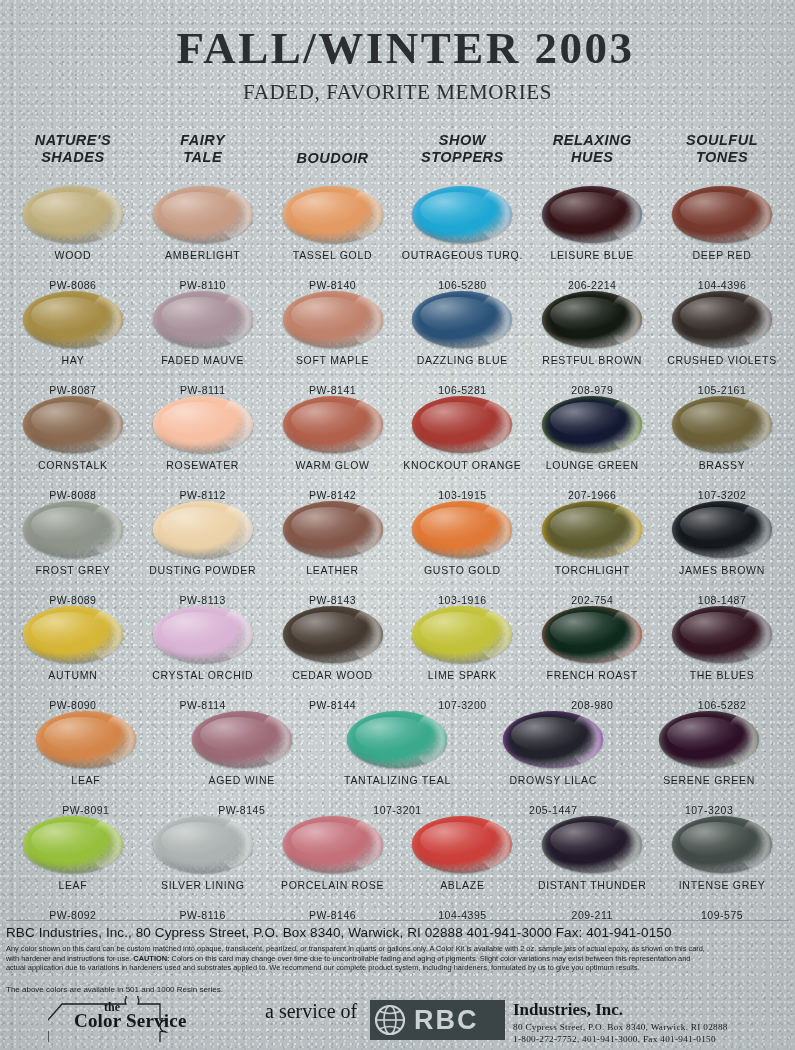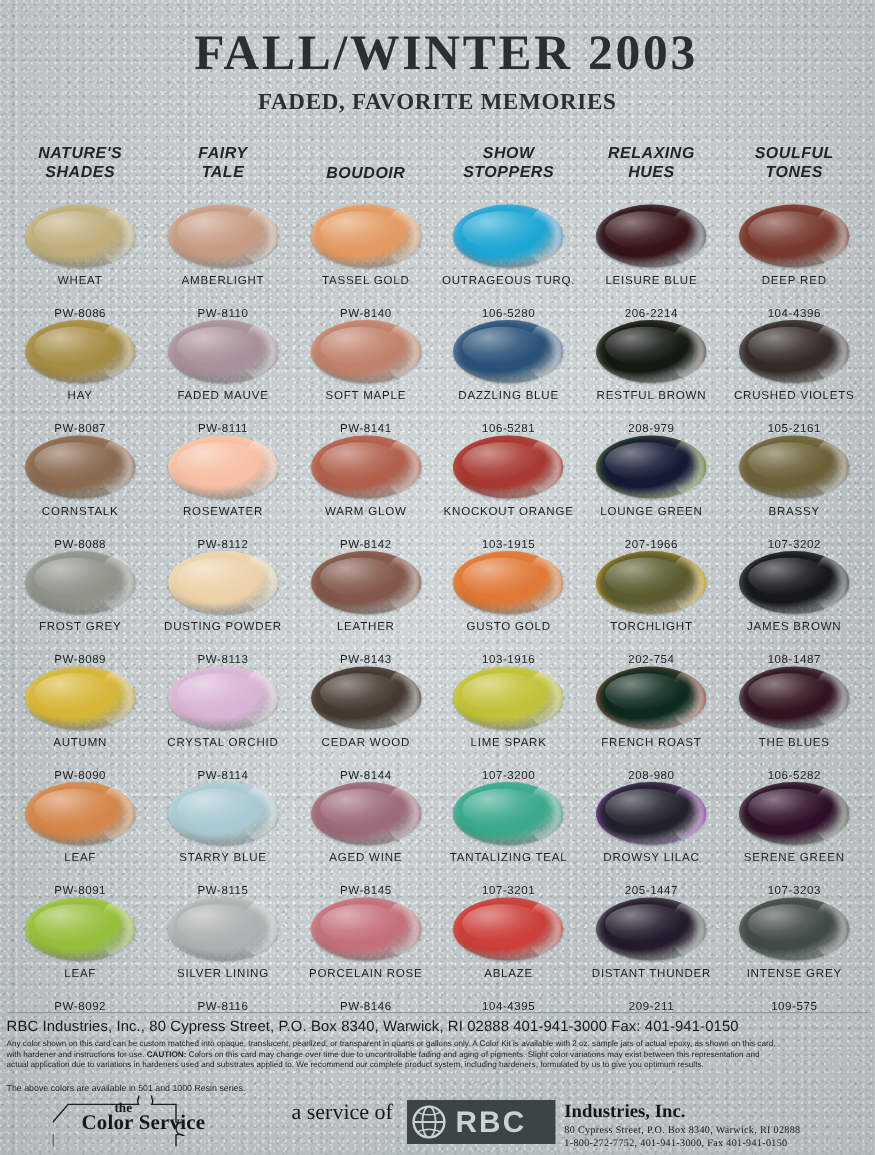--- a/index.html
+++ b/index.html
@@ -34,21 +34,21 @@
   
   .title{
     position:absolute;top:22px;left:16px;right:0;text-align:center;
     font-family:"Liberation Serif", serif;
     font-weight:bold;font-size:45px;letter-spacing:2.5px;
     color:#2b2f31;
   }
   .subtitle{
     position:absolute;top:80px;left:0;right:0;text-align:center;
     font-family:"Liberation Serif", serif;
-    font-weight:bold;font-size:21px;letter-spacing:.6px;
+    font-weight:normal;font-size:21px;letter-spacing:.6px;
     color:#2b2f31;
   }
 
   
   .grid{position:absolute;top:130px;left:8px;width:779px;}
   .hdr-row{display:flex;height:56px;}
   .hdr{
     flex:1;text-align:center;
     font-family:"Liberation Sans", sans-serif;
     font-weight:bold;font-style:italic;font-size:14.5px;
@@ -173,21 +173,21 @@
           <span>SOULFUL</span>
           <span>TONES</span>
         </div>
       </div>
     <div id="rows">
         <div class="row">
           <div class="cell">
             <div class="blob-box">
               <div class="blob" style="background: radial-gradient(at 38% 34%, rgb(191, 174, 124) 0%, rgb(191, 174, 124) 52%, rgba(0, 0, 0, 0.18) 78%, rgba(0, 0, 0, 0.05) 100%); box-shadow: rgb(217, 207, 168) 5px 0px 9px -5px inset, rgb(217, 207, 168) -9px 0px 12px -6px inset, rgba(0, 0, 0, 0.45) 0px -6px 10px -6px inset, rgba(60, 68, 72, 0.45) 0px 1px 2px;"></div>
             </div>
-            <div class="cname">WHEAT</div>
+            <div class="cname">WOOD</div>
             <div class="ccode">PW-8086</div>
           </div>
           <div class="cell">
             <div class="blob-box">
               <div class="blob" style="background: radial-gradient(at 38% 34%, rgb(199, 156, 133) 0%, rgb(199, 156, 133) 52%, rgba(0, 0, 0, 0.18) 78%, rgba(0, 0, 0, 0.05) 100%); box-shadow: rgb(224, 195, 178) 5px 0px 9px -5px inset, rgb(224, 195, 178) -9px 0px 12px -6px inset, rgba(0, 0, 0, 0.45) 0px -6px 10px -6px inset, rgba(60, 68, 72, 0.45) 0px 1px 2px;"></div>
             </div>
             <div class="cname">AMBERLIGHT</div>
             <div class="ccode">PW-8110</div>
           </div>
           <div class="cell">
@@ -395,27 +395,20 @@
             <div class="ccode">106-5282</div>
           </div>
         </div>
         <div class="row">
           <div class="cell">
             <div class="blob-box">
               <div class="blob" style="background: radial-gradient(at 38% 34%, rgb(212, 134, 74) 0%, rgb(212, 134, 74) 52%, rgba(0, 0, 0, 0.18) 78%, rgba(0, 0, 0, 0.05) 100%); box-shadow: rgb(232, 171, 124) 5px 0px 9px -5px inset, rgb(232, 171, 124) -9px 0px 12px -6px inset, rgba(0, 0, 0, 0.45) 0px -6px 10px -6px inset, rgba(60, 68, 72, 0.45) 0px 1px 2px;"></div>
             </div>
             <div class="cname">LEAF</div>
             <div class="ccode">PW-8091</div>
-          </div>
-          <div class="cell">
-            <div class="blob-box">
-              <div class="blob" style="background: radial-gradient(at 38% 34%, rgb(169, 202, 210) 0%, rgb(169, 202, 210) 52%, rgba(0, 0, 0, 0.18) 78%, rgba(0, 0, 0, 0.05) 100%); box-shadow: rgb(207, 227, 232) 5px 0px 9px -5px inset, rgb(207, 227, 232) -9px 0px 12px -6px inset, rgba(0, 0, 0, 0.45) 0px -6px 10px -6px inset, rgba(60, 68, 72, 0.45) 0px 1px 2px;"></div>
-            </div>
-            <div class="cname">STARRY BLUE</div>
-            <div class="ccode">PW-8115</div>
           </div>
           <div class="cell">
             <div class="blob-box">
               <div class="blob" style="background: radial-gradient(at 38% 34%, rgb(157, 106, 120) 0%, rgb(157, 106, 120) 52%, rgba(0, 0, 0, 0.18) 78%, rgba(0, 0, 0, 0.05) 100%); box-shadow: rgb(192, 150, 160) 5px 0px 9px -5px inset, rgb(192, 150, 160) -9px 0px 12px -6px inset, rgba(0, 0, 0, 0.45) 0px -6px 10px -6px inset, rgba(60, 68, 72, 0.45) 0px 1px 2px;"></div>
             </div>
             <div class="cname">AGED WINE</div>
             <div class="ccode">PW-8145</div>
           </div>
           <div class="cell">
             <div class="blob-box">

